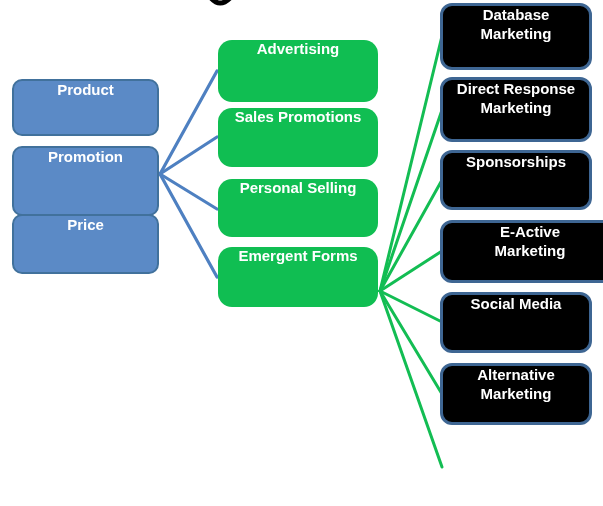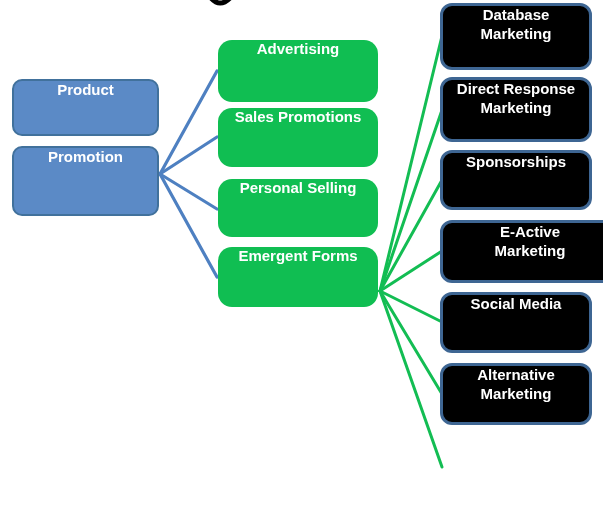--- a/index.html
+++ b/index.html
@@ -51,20 +51,23 @@
       <line x1="380" y1="291" x2="442" y2="467"></line>
     </g>
   </svg>
 
   <div class="node blue" style="left:12px;top:79px;width:147px;height:57px">
     <span class="lbl">Product</span>
   </div>
   <div class="node blue" style="left:12px;top:146px;width:147px;height:70px">
     <span class="lbl">Promotion</span>
   </div>
+  <div class="node blue" style="left:12px;top:214px;width:147px;height:60px">
+    <span class="lbl">Price</span>
+  </div>
 
   <div class="node green" style="left:218px;top:40px;width:160px;height:62px">
     <span class="lbl">Advertising</span>
   </div>
   <div class="node green" style="left:218px;top:108px;width:160px;height:59px">
     <span class="lbl">Sales Promotions</span>
   </div>
   <div class="node green" style="left:218px;top:179px;width:160px;height:58px">
     <span class="lbl">Personal Selling</span>
   </div>

